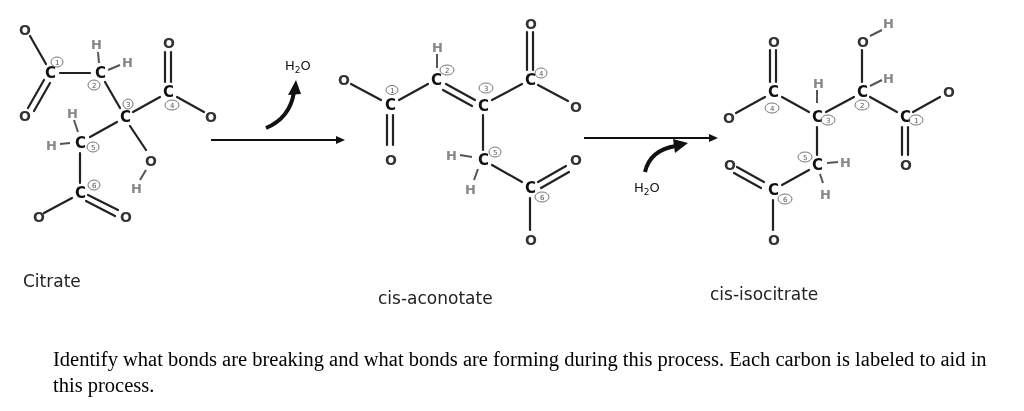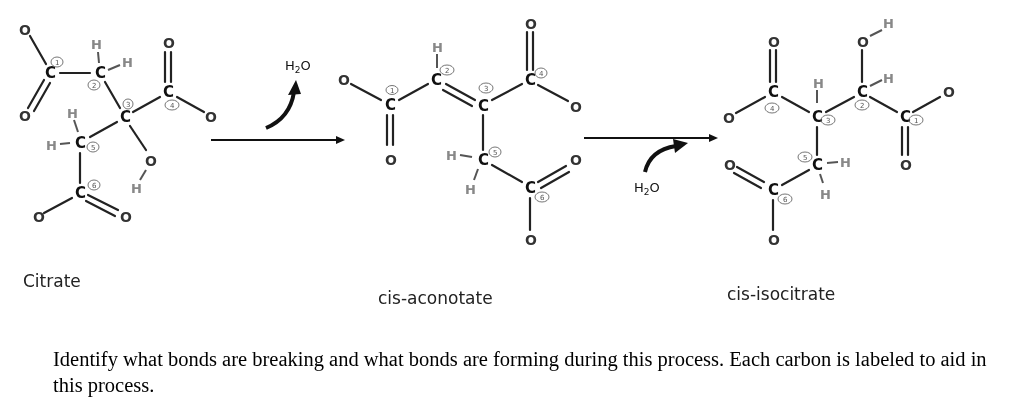--- a/index.html
+++ b/index.html
@@ -191,15 +191,15 @@
     <text class="num" x="914" y="123">1</text>
     <ellipse class="num-ring" cx="805" cy="157" rx="7" ry="5"></ellipse>
     <text class="num" x="803" y="160">5</text>
     <ellipse class="num-ring" cx="785" cy="199" rx="7" ry="5"></ellipse>
     <text class="num" x="783" y="202">6</text>
   </g>
 </svg>
 
 <div class="mol-label" style="left:23px; top:271px;text-align:right;">Citrate</div>
 <div class="mol-label" style="left:378px; top:288px;">cis-aconotate</div>
-<div class="mol-label" style="left:727px; top:284px;text-align:center;">cis-isocitrate</div>
+<div class="mol-label" style="left:710px; top:284px;text-align:center;">cis-isocitrate</div>
 
 <div class="question">Identify what bonds are breaking and what bonds are forming during this process. Each carbon is labeled to aid in this process.</div>
 
 </body></html>

